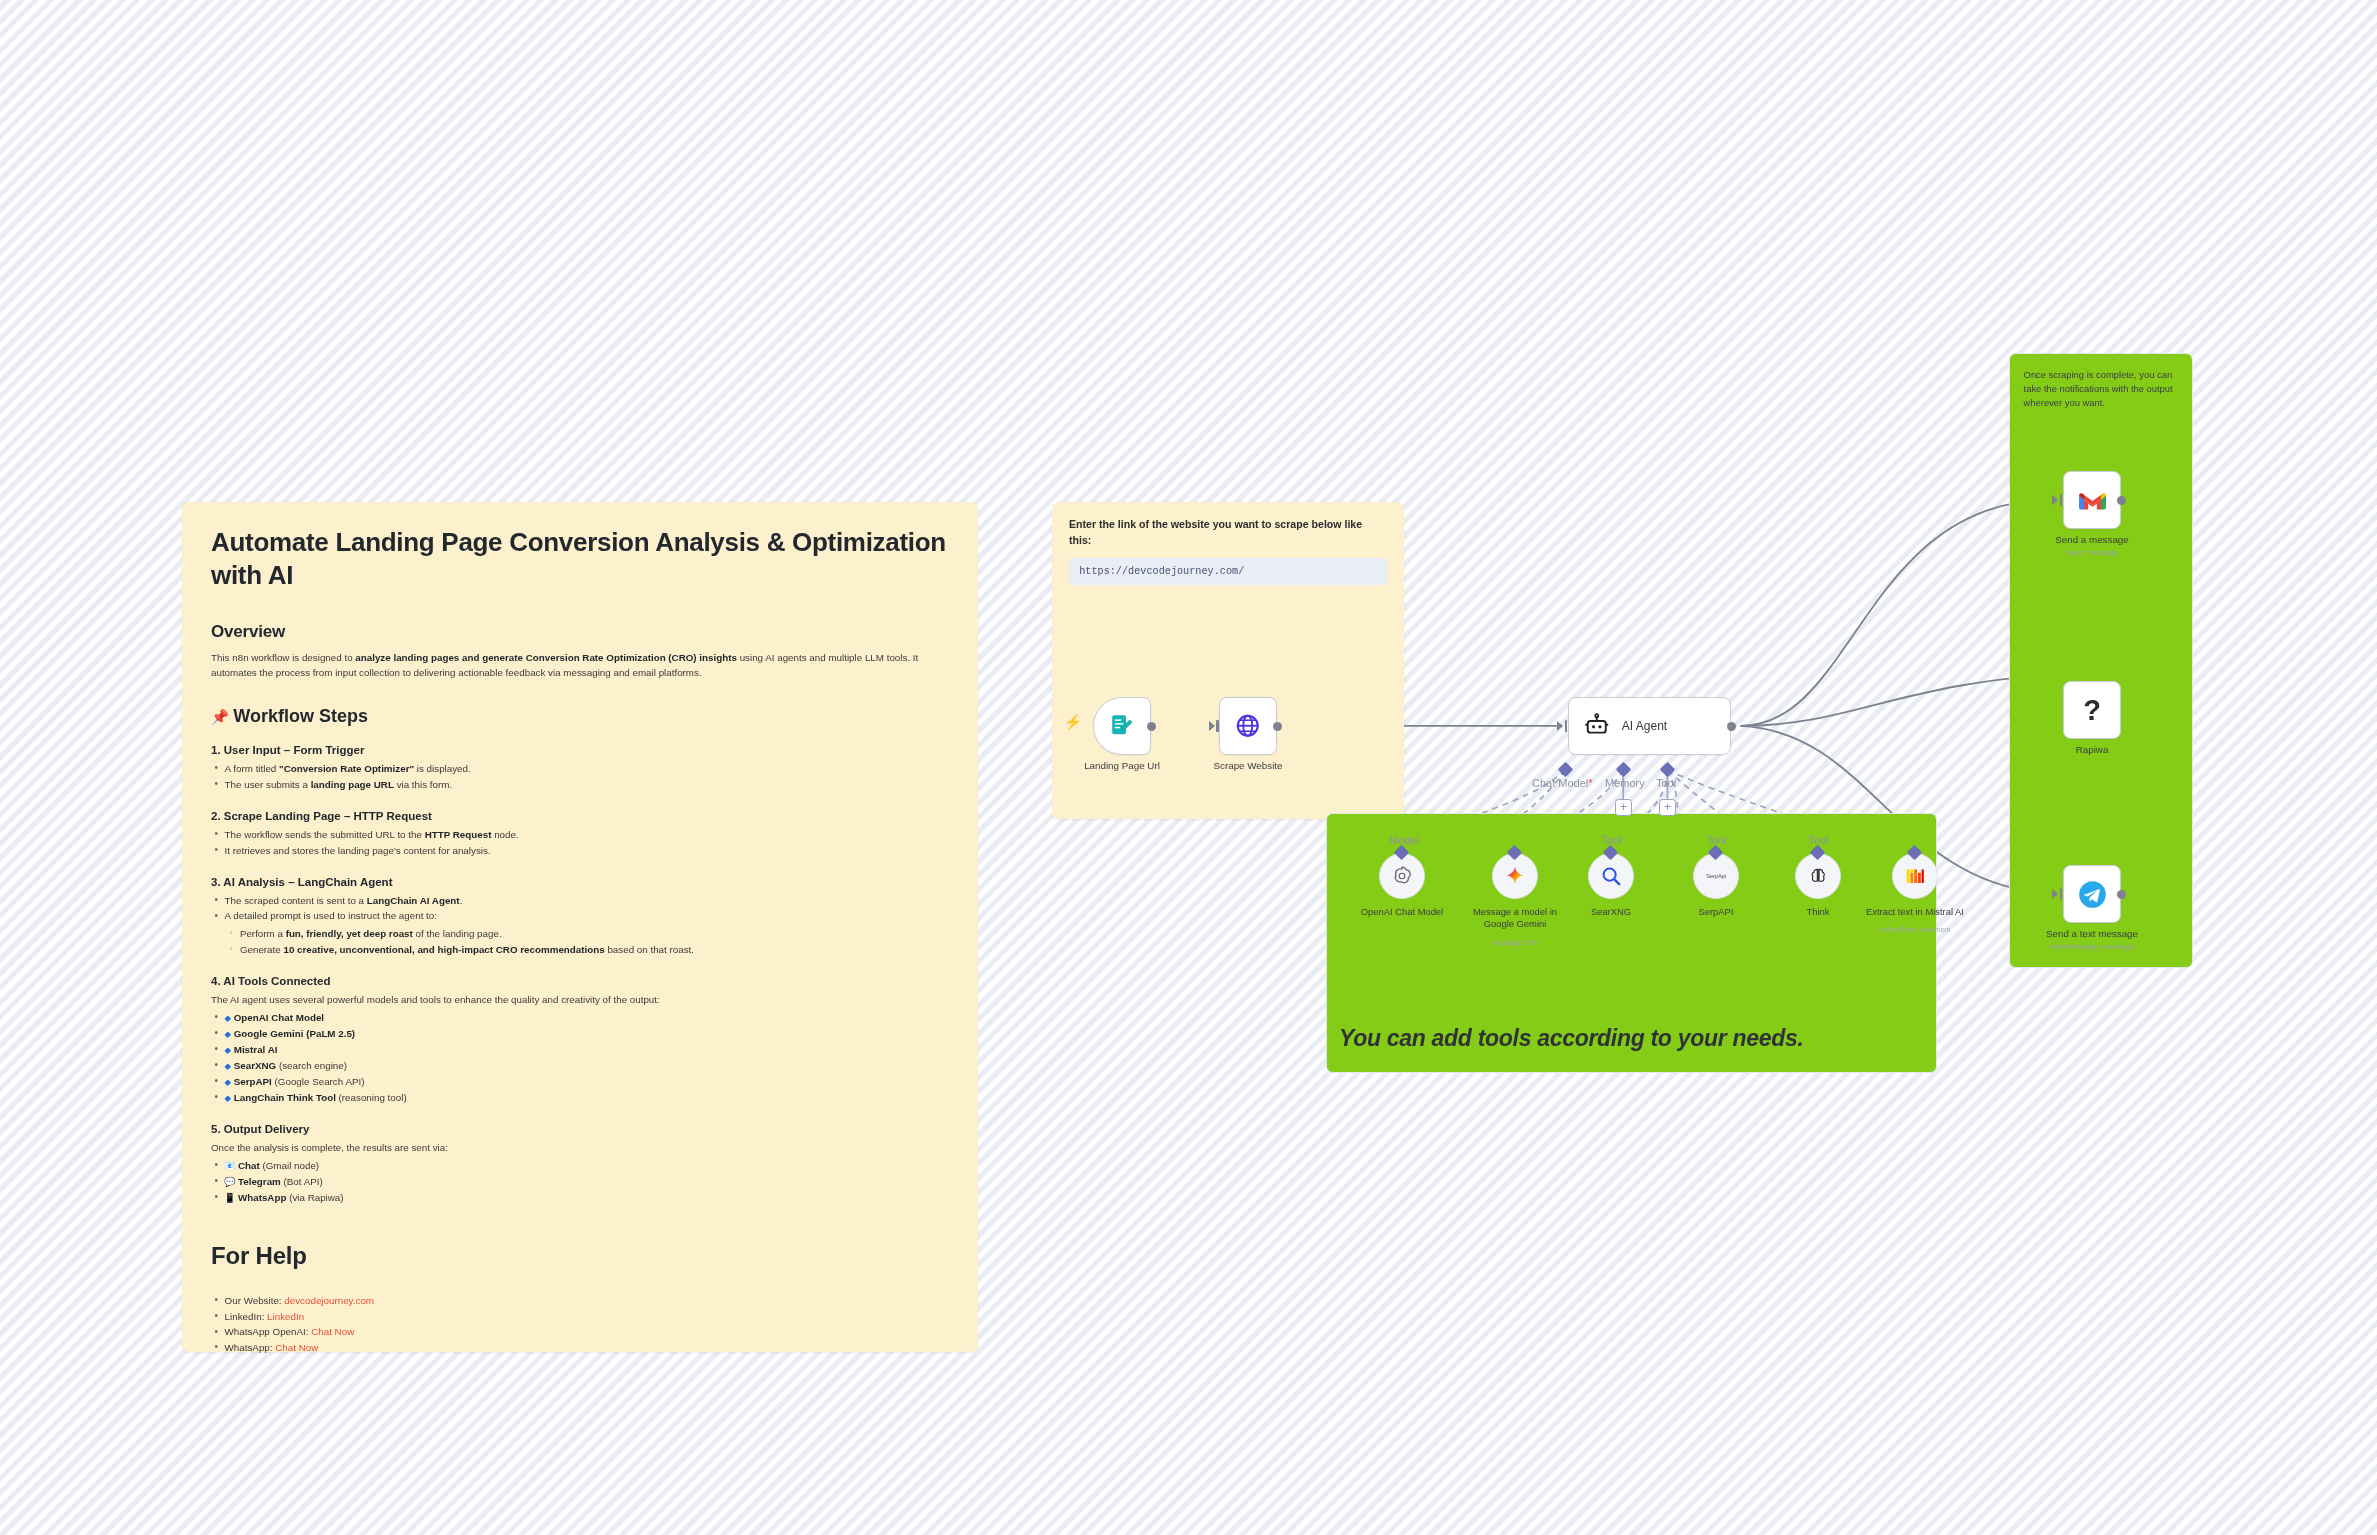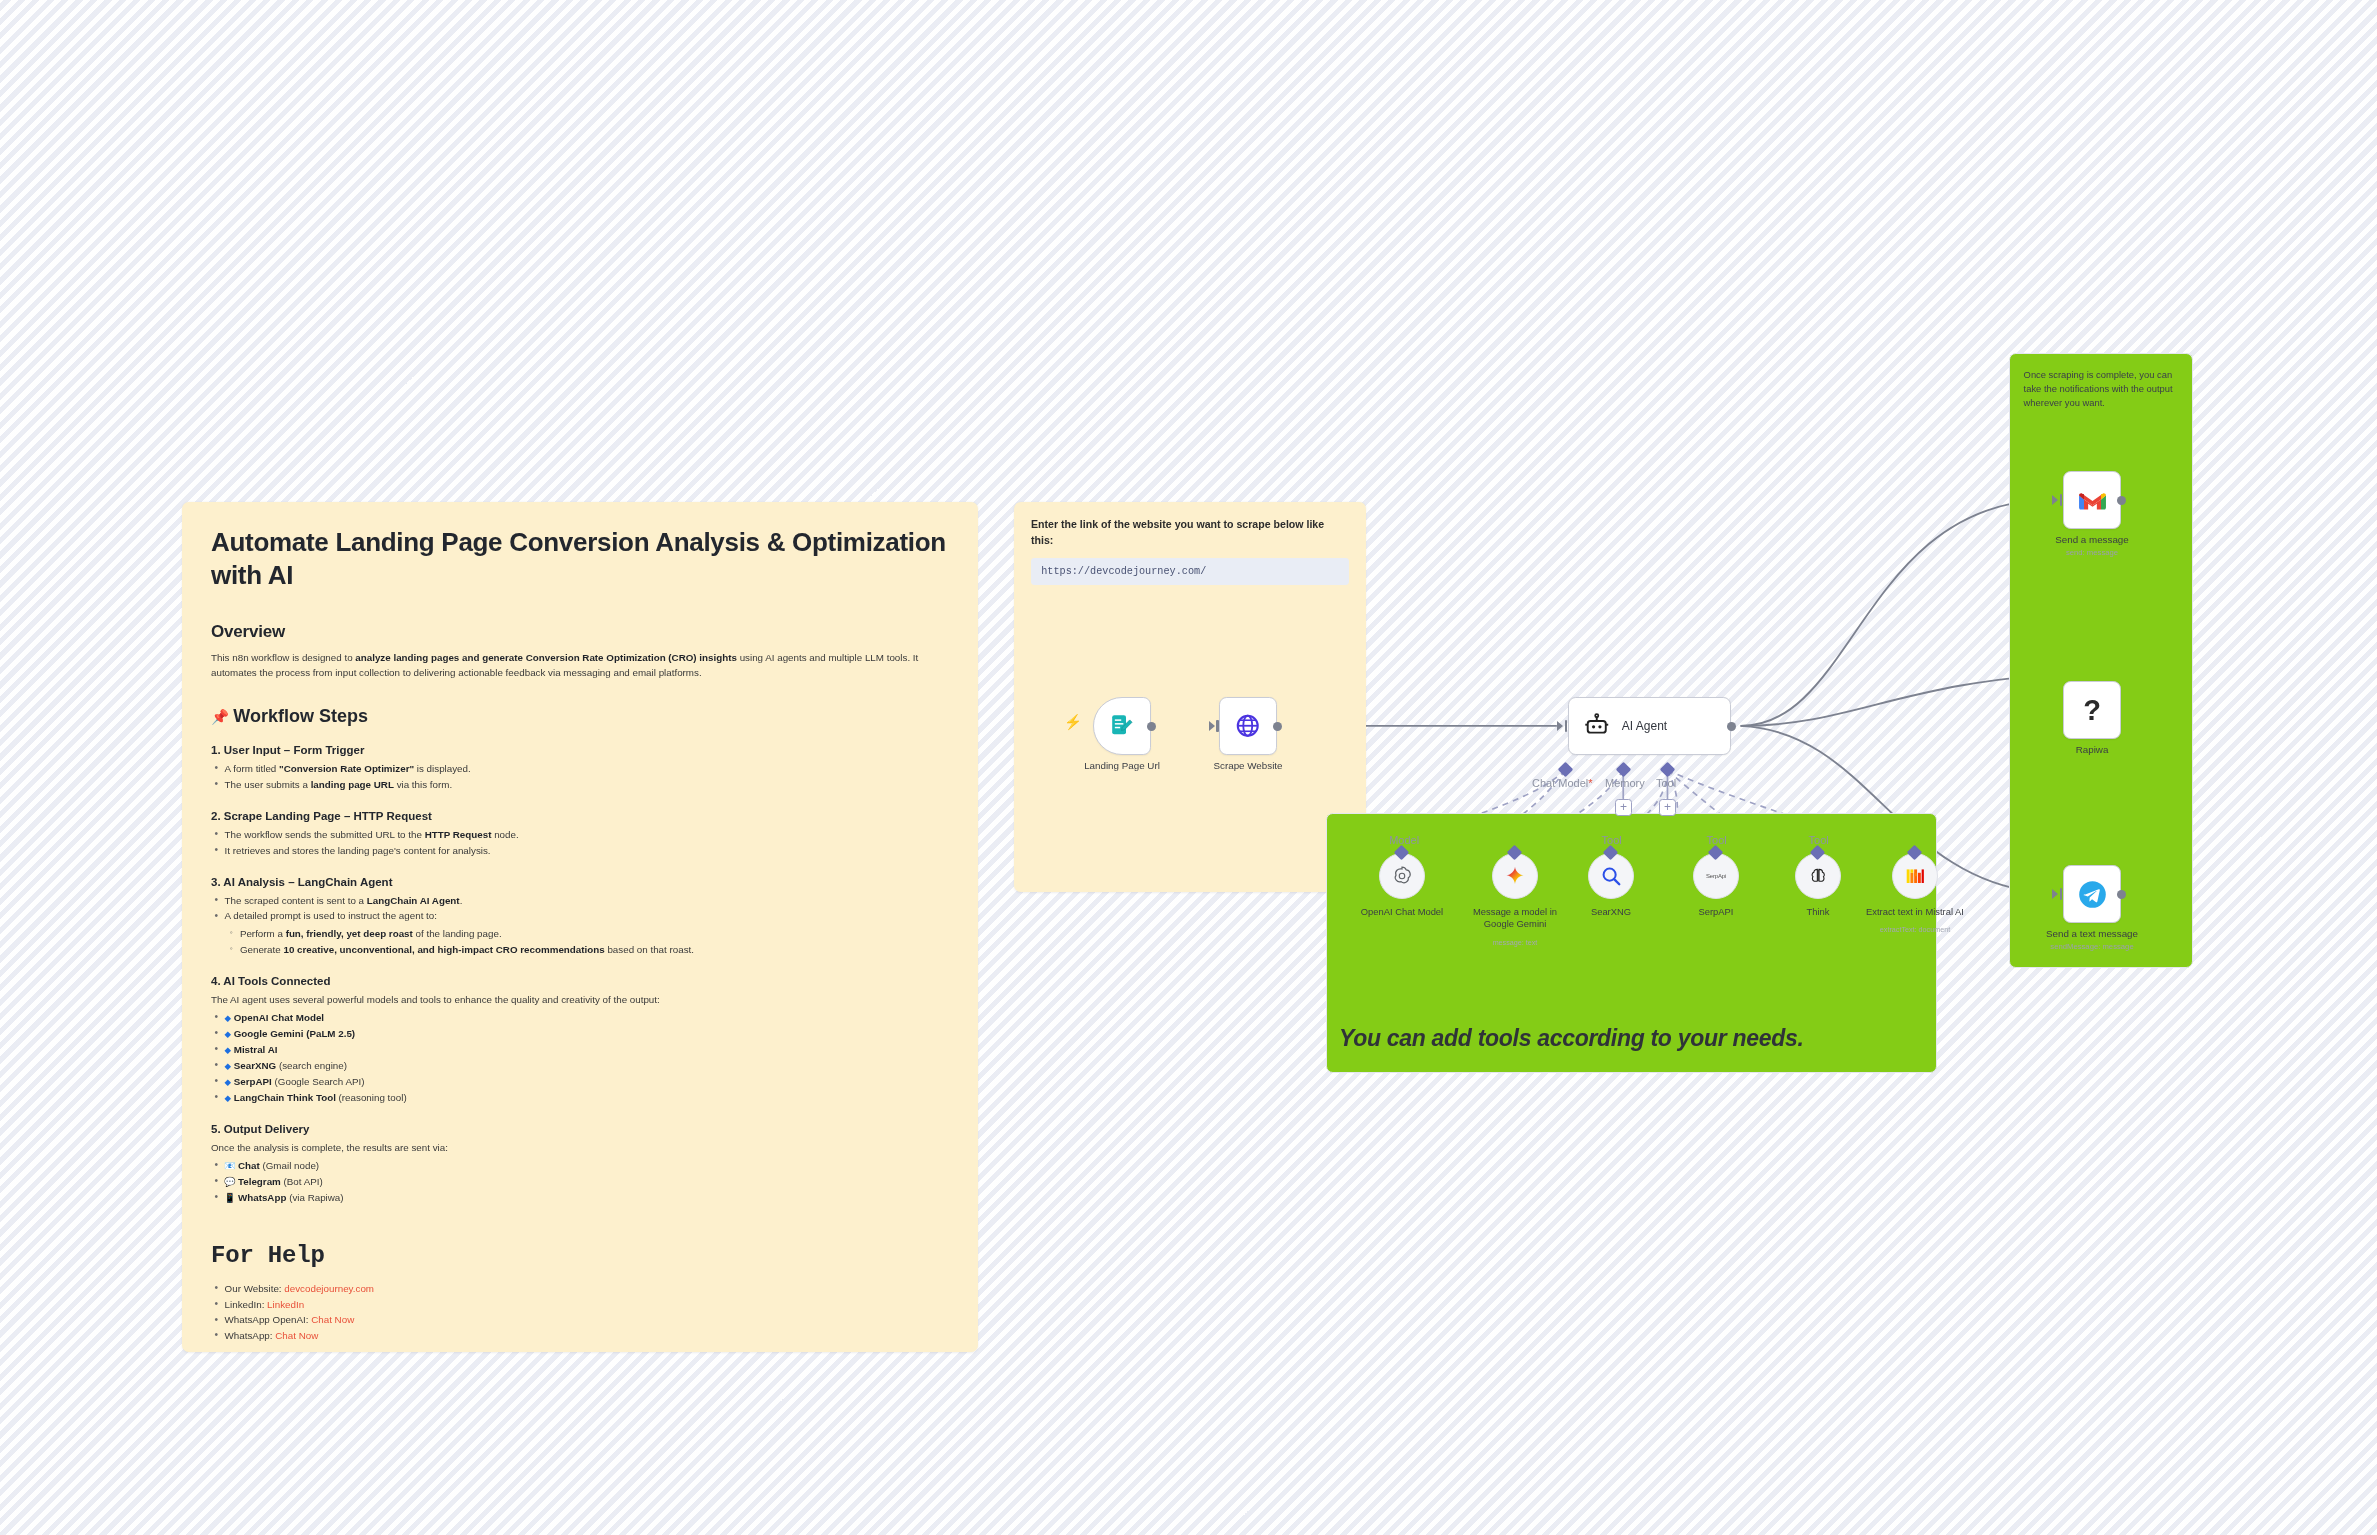--- a/index.html
+++ b/index.html
@@ -42,21 +42,21 @@
     color: #2b2b2b;
   }
   #doc-note h1 {
     font-size: 26px; line-height: 1.28; font-weight: bold;
     letter-spacing: -0.3px; color: #23272e; margin-bottom: 29px;
   }
   #doc-note h2 {
     font-size: 17px; font-weight: bold; color: #23272e;
     margin: 0 0 8.5px 0; letter-spacing: -0.2px;
   }
-  #doc-note h2.big { font-size: 24px; margin-top: 36px; margin-bottom: 12px; font-family: Liberation Mono, monospace; }
+  #doc-note h2.big { font-size: 24px; margin-top: 36px; margin-bottom: 23px; }
   #doc-note h3 {
     font-size: 11.5px; font-weight: bold; color: #23272e;
     margin: 17px 0 5.1px 0;
   }
   #doc-note h3.pin { font-size: 18px; margin: 25.5px 0 10.2px 0; }
   #doc-note p { font-size: 9.8px; line-height: 1.55; color: #3a3a3a; margin-bottom: 3.4px; }
   #doc-note ul { list-style: none; margin: 0 0 1.7px 0; }
   #doc-note ul li {
     font-size: 9.8px; line-height: 1.62; color: #3a3a3a;
     padding-left: 13.6px; position: relative;
@@ -68,21 +68,21 @@
   #doc-note ul.sub { margin-left: 15.3px; }
   #doc-note ul.sub li::before { content: "◦"; font-size: 8.5px; top: 0px; }
   #doc-note b { font-weight: bold; color: #1f2228; }
   .ico-dot { color: #1d6fe0; font-size: 8.5px; margin-right: 2.6px; }
   .lnk { color: #e8503a; }
   .emoji { font-size: 9.4px; margin-right: 1.7px; }
   .pin-emoji { font-size: 14.5px; margin-right: 4.3px; }
 
   
   #input-note {
-    left: 1014px; top: 502px; width: 352px; height: 390px;
+    left: 1052px; top: 502px; width: 352px; height: 317px;
     padding: 15.3px 17px;
   }
   #input-note .note-head {
     font-size: 10.6px; font-weight: bold; color: #2c2c2c;
     line-height: 1.45; margin-bottom: 10.2px;
   }
   #input-note .code-block {
     background: #e9edf5; border-radius: 3.4px;
     padding: 7.7px 10.2px;
     font-family: "Liberation Mono", monospace;

